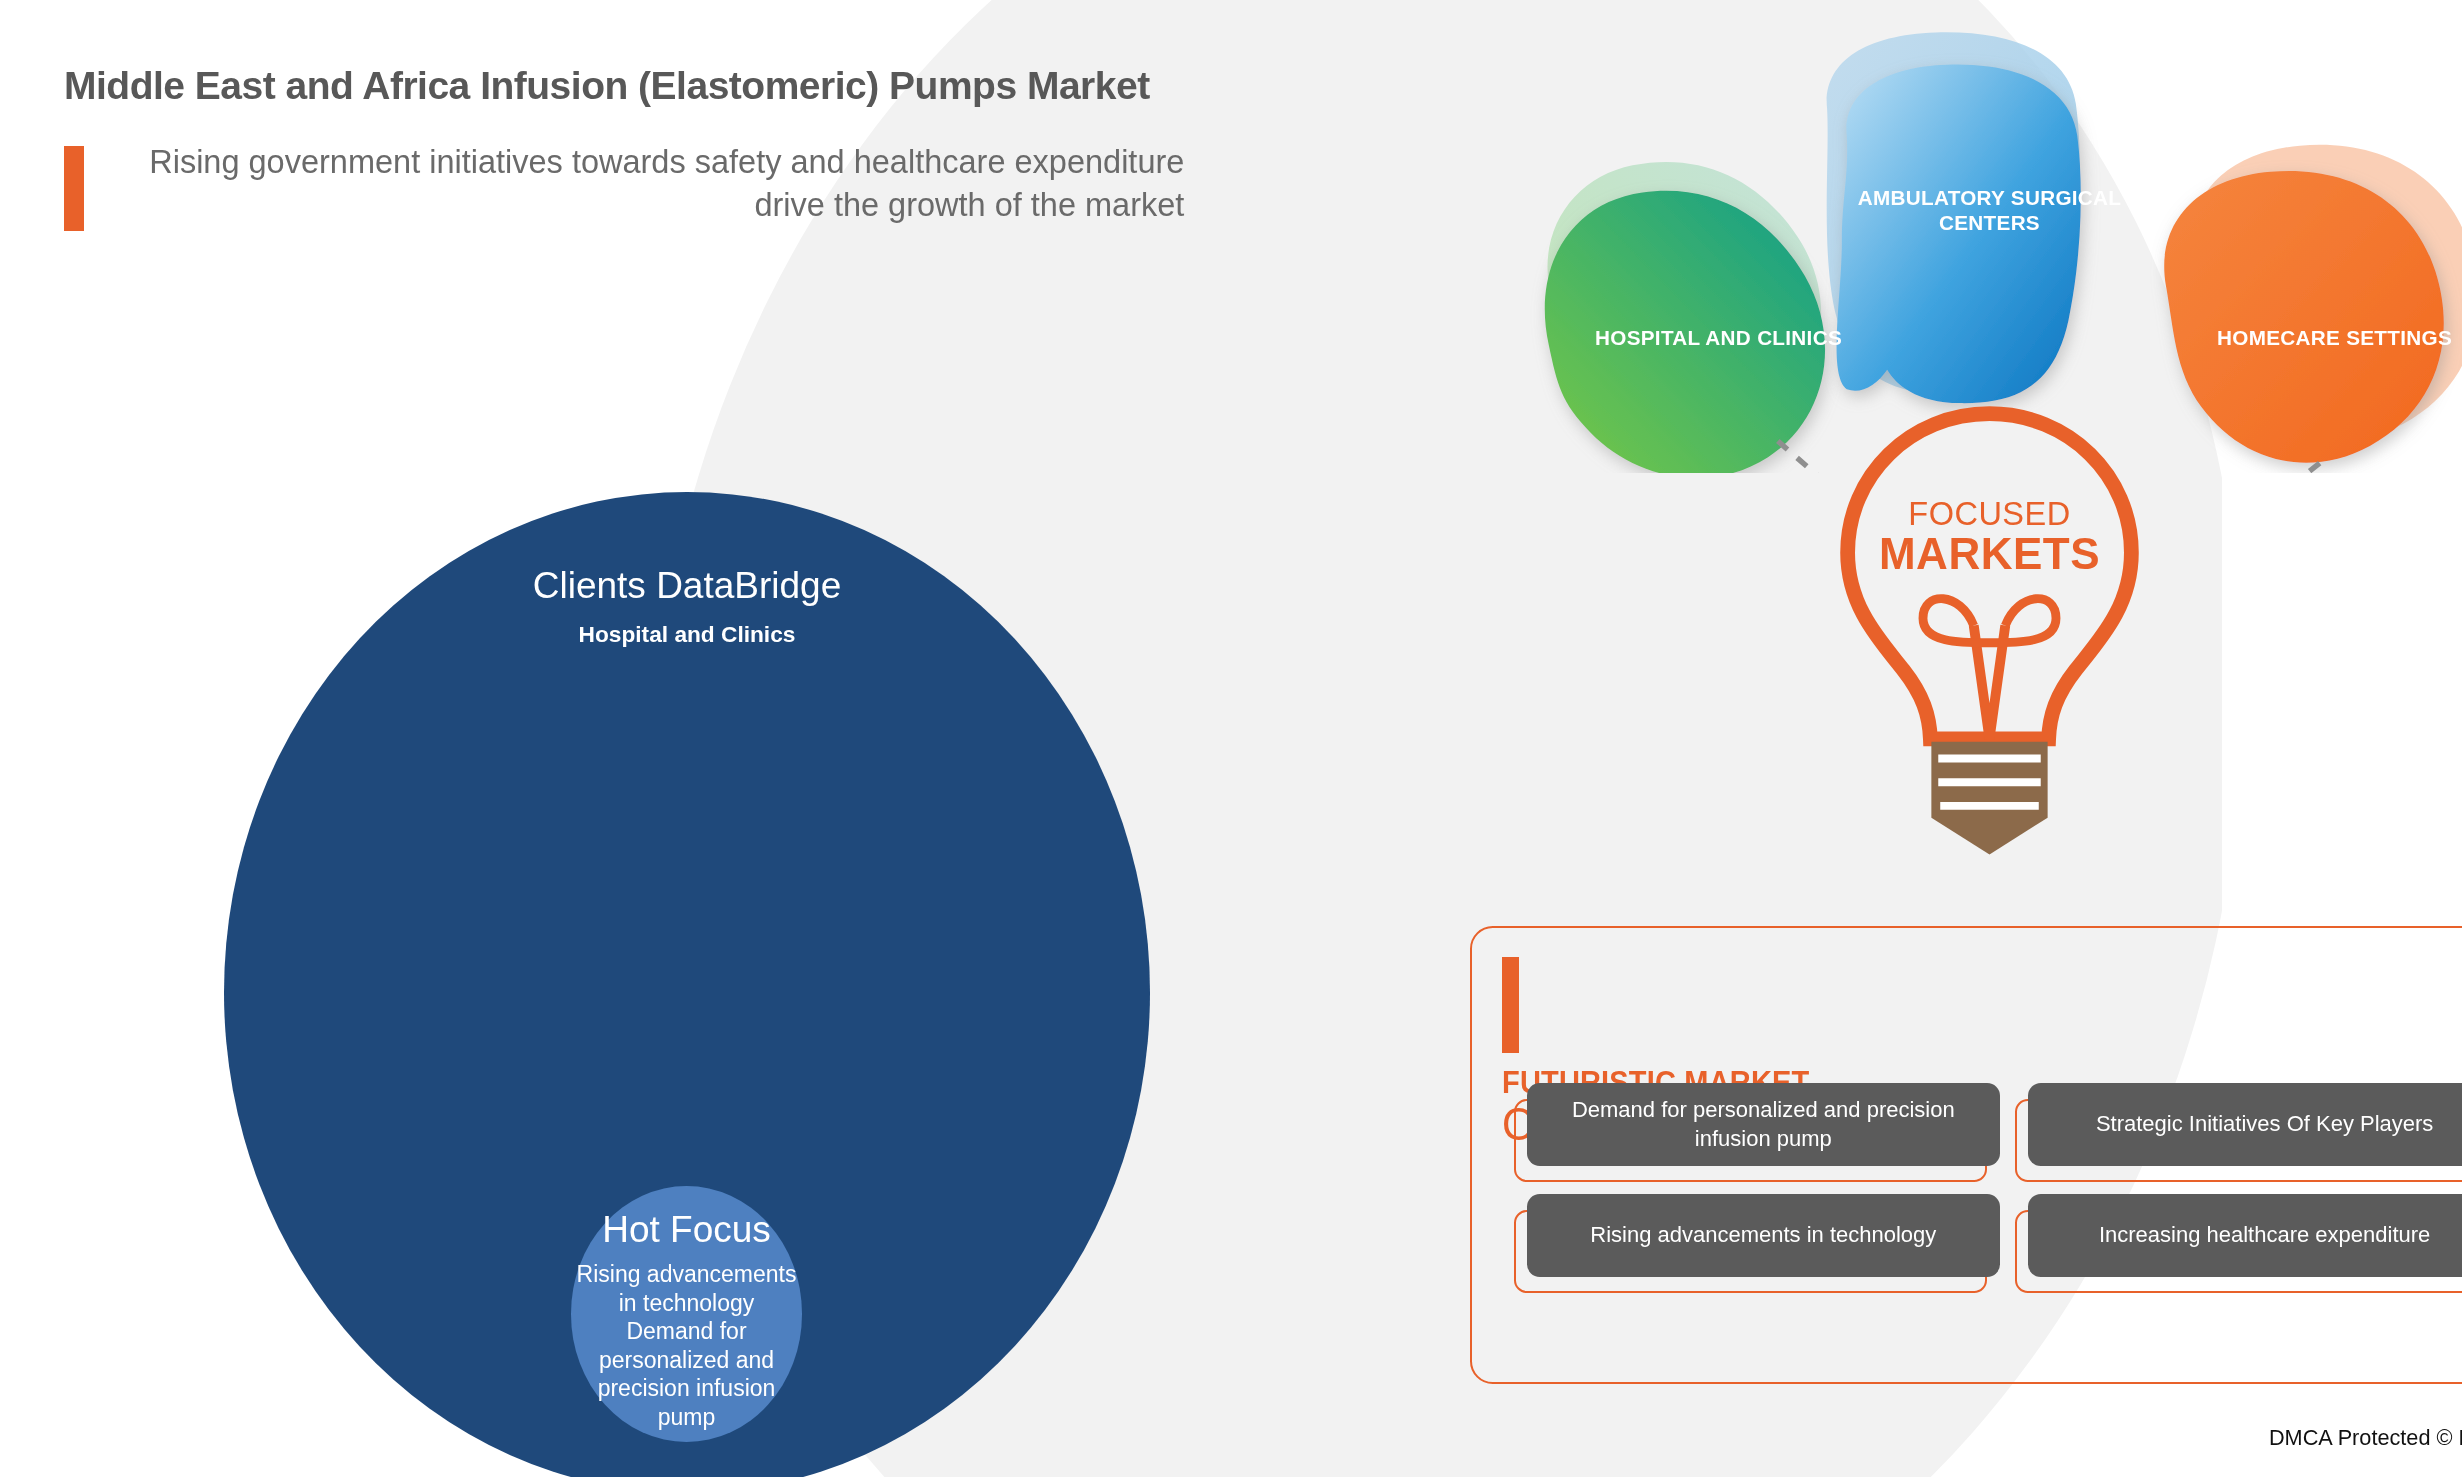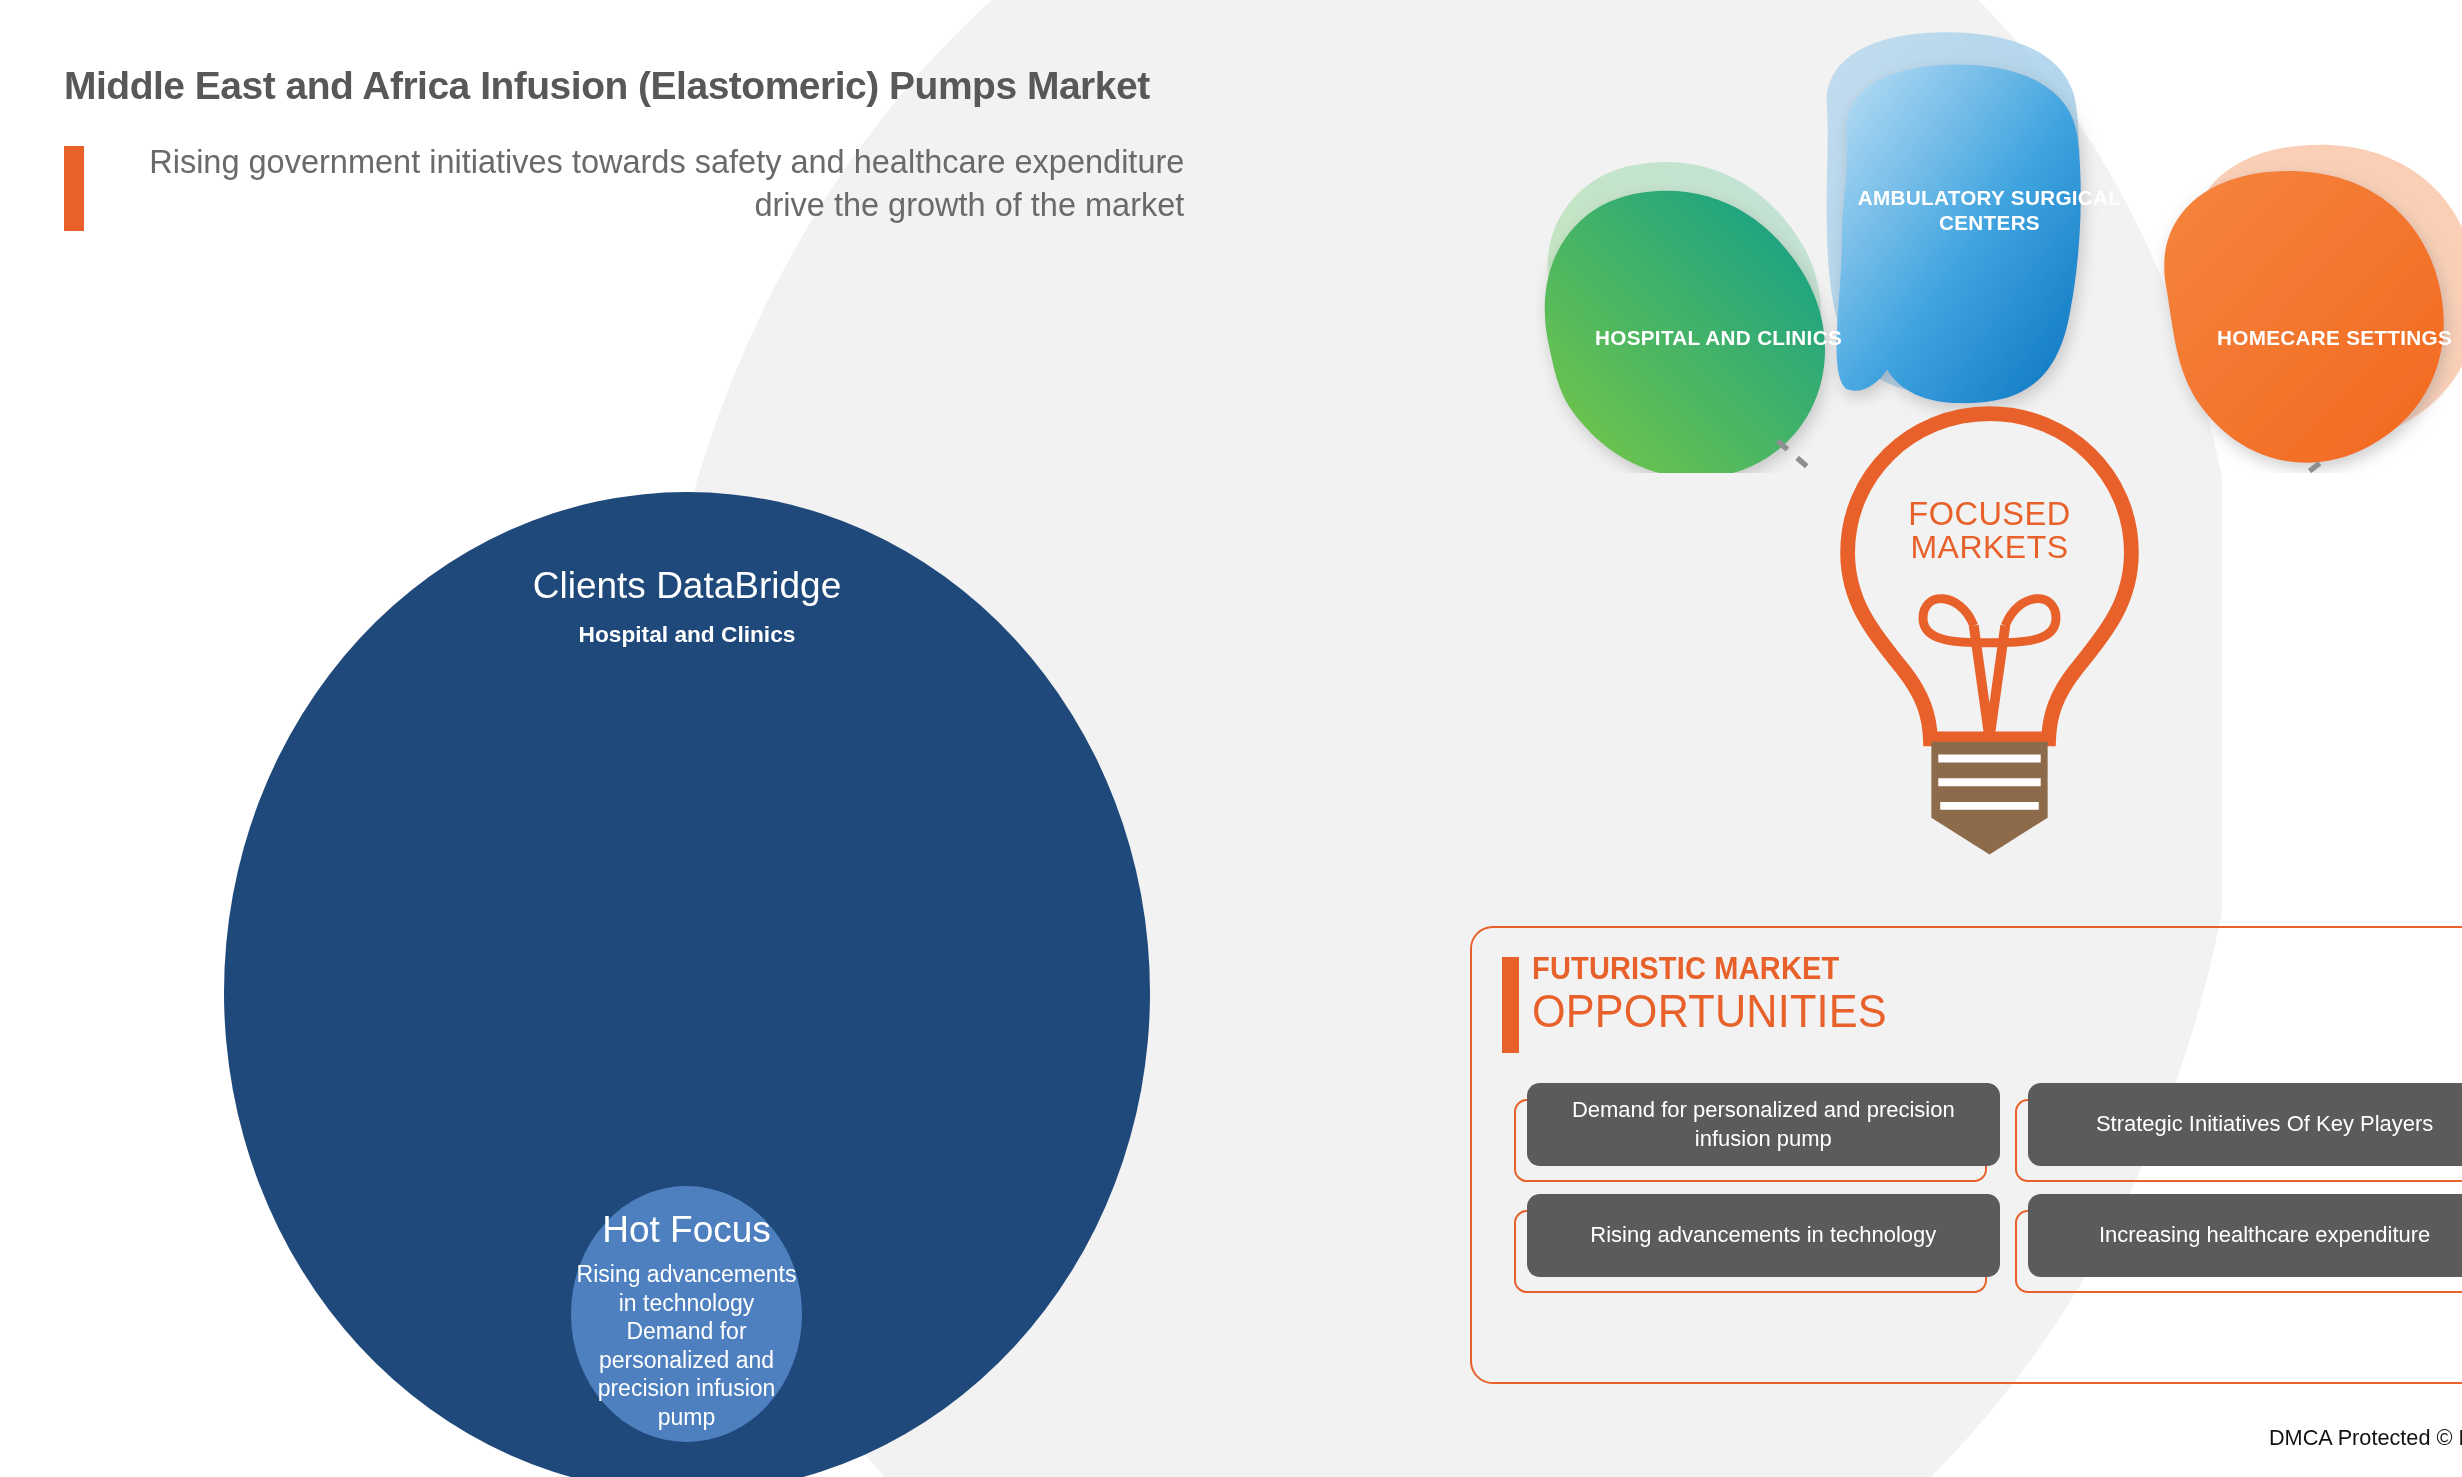--- a/index.html
+++ b/index.html
@@ -42,26 +42,26 @@
               line-height:1.22;letter-spacing:0.3px;}
   #lbl-hospital{left:64px;top:295px;width:305px;font-size:20.7px;}
   #lbl-asc{left:330px;top:155px;width:315px;font-size:20.7px;}
   #lbl-homecare{left:680px;top:295px;width:305px;font-size:20.7px;}
 
   
   #bulb{position:absolute;left:1817px;top:394px;width:345px;height:468px;}
   #bulb-label{position:absolute;left:1817px;top:497px;width:345px;text-align:center;
               color:#E8612A;font-size:32.5px;line-height:1.06;letter-spacing:0.5px;}
   #bulb-label .l1{display:block;font-weight:normal;}
-  #bulb-label .l2{display:block;font-weight:normal;font-size:32px;}
+  #bulb-label .l2{display:block;font-weight:bold;font-size:44px;}
 
   
   #opp-panel{position:absolute;left:1470px;top:926px;width:1091px;height:458px;
              border:2px solid #E8612A;border-radius:22.7px;box-sizing:border-box;}
-  #opp-head{position:absolute;left:1502px;top:953px;display:flex;align-items:flex-start;gap:13.8px;}
+  #opp-head{position:absolute;left:1502px;top:953px;display:flex;align-items:flex-start;gap:13.8px;flex-direction:column;}
   #opp-bar{width:16.7px;min-width:16.7px;height:96px;background:#E8612A;margin-top:3.9px;}
   #opp-title{color:#E8612A;}
   #opp-l1{display:block;font-size:31.5px;font-weight:bold;line-height:1;letter-spacing:0.2px;
           transform:scaleX(.92);transform-origin:left;}
   #opp-l2{display:block;font-size:47px;font-weight:normal;line-height:1.02;letter-spacing:0.2px;
           transform:scaleX(.92);transform-origin:left;margin-top:2px;}
 
   #opp-grid{position:absolute;left:1514px;top:1083px;width:985px;
             display:grid;grid-template-columns:1fr 1fr;gap:12.8px 17.7px;}
   .opp-cell{position:relative;height:98px;}

